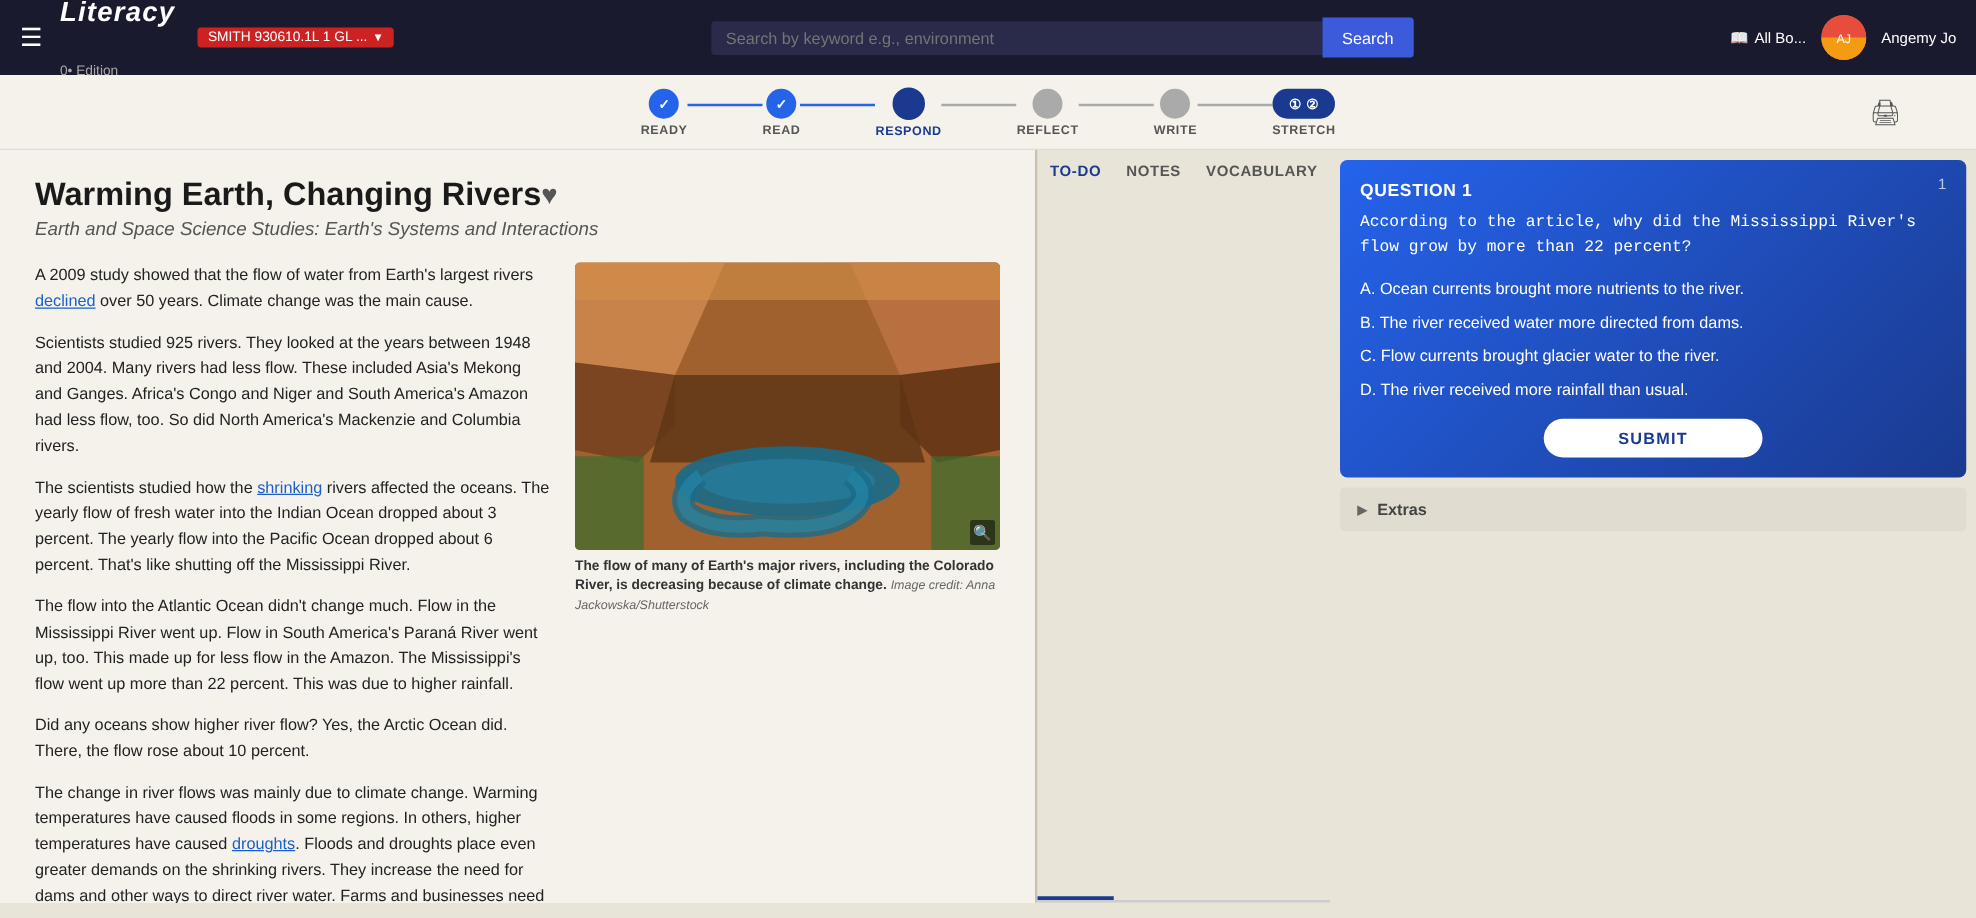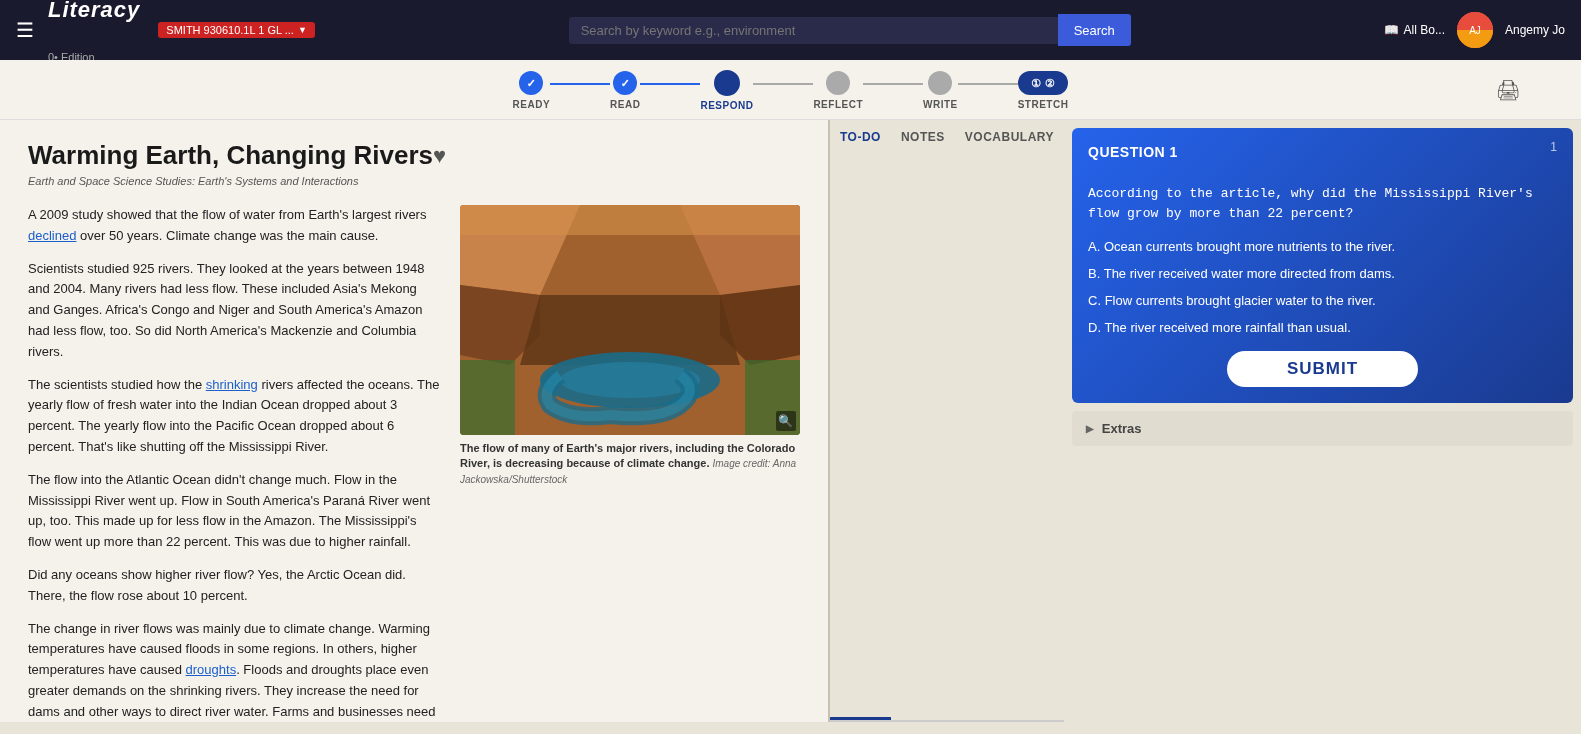--- a/index.html
+++ b/index.html
@@ -195,21 +195,21 @@
     .article-title {
       font-size: 26px;
       font-weight: bold;
       color: #1a1a1a;
       display: flex;
       align-items: center;
       margin-bottom: 4px;
     }
     .heart-icon { color: #555; font-size: 22px; }
     .article-subtitle {
-      font-size: 11px;
+      font-size: 15px;
       color: #555;
       font-style: italic;
       margin-bottom: 18px;
     }
     .article-body {
       display: flex;
       gap: 20px;
       flex-wrap: wrap;
     }
     .article-text-col {
@@ -296,21 +296,21 @@
       margin: 8px;
       border-radius: 6px;
       padding: 16px;
       color: white;
       position: relative;
     }
     .question-num {
       font-size: 14px;
       font-weight: bold;
       text-transform: uppercase;
-      margin-bottom: 24px;
+      margin-bottom: 8px;
       letter-spacing: 0.5px;
     }
     .question-text {
       font-size: 13px;
       line-height: 1.5;
       margin-bottom: 14px;
       font-family: Liberation Mono, monospace;
     }
     .question-num-badge {
       position: absolute;
@@ -332,21 +332,21 @@
       cursor: pointer;
     }
     .submit-btn {
       display: block;
       margin: 0 auto;
       background: white;
       color: #1a3a8f;
       border: none;
       border-radius: 20px;
       padding: 8px 60px;
-      font-size: 17px;
+      font-size: 13px;
       font-weight: bold;
       letter-spacing: 1px;
       cursor: pointer;
     }
     .extras-bar {
       background: #e0dcd0;
       margin: 8px;
       border-radius: 4px;
       padding: 10px 14px;
       display: flex;

